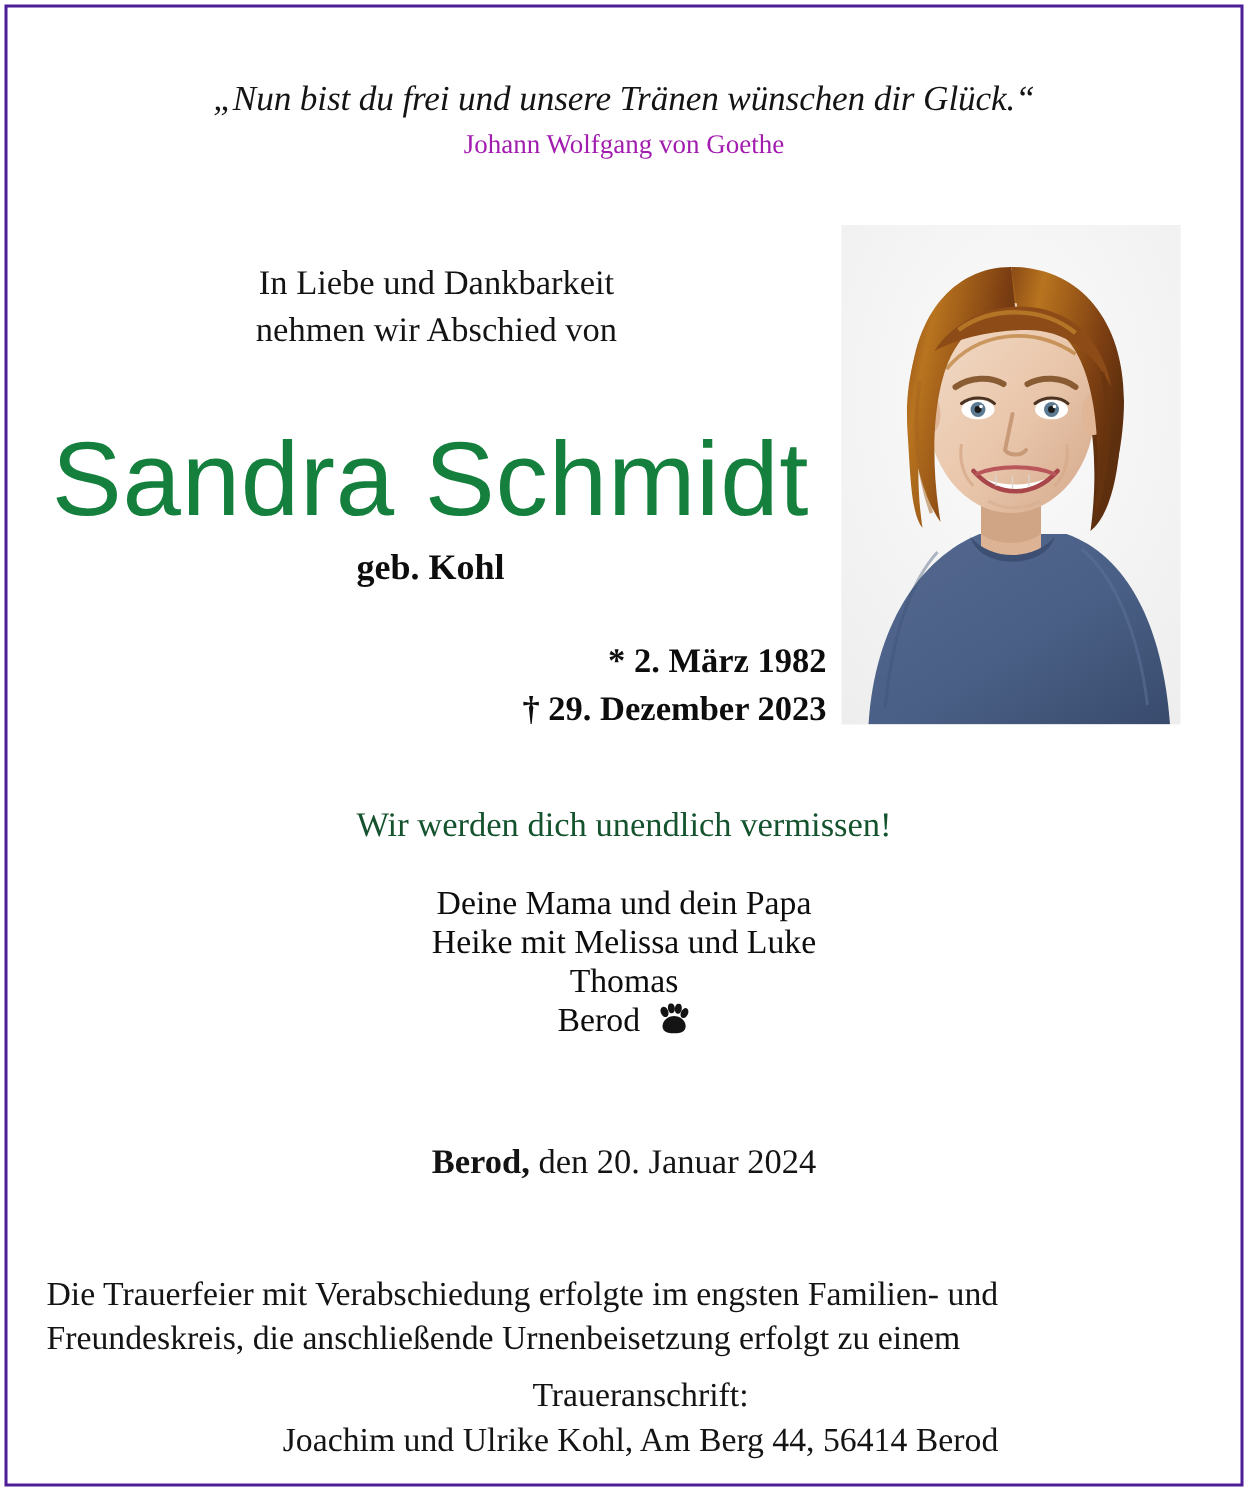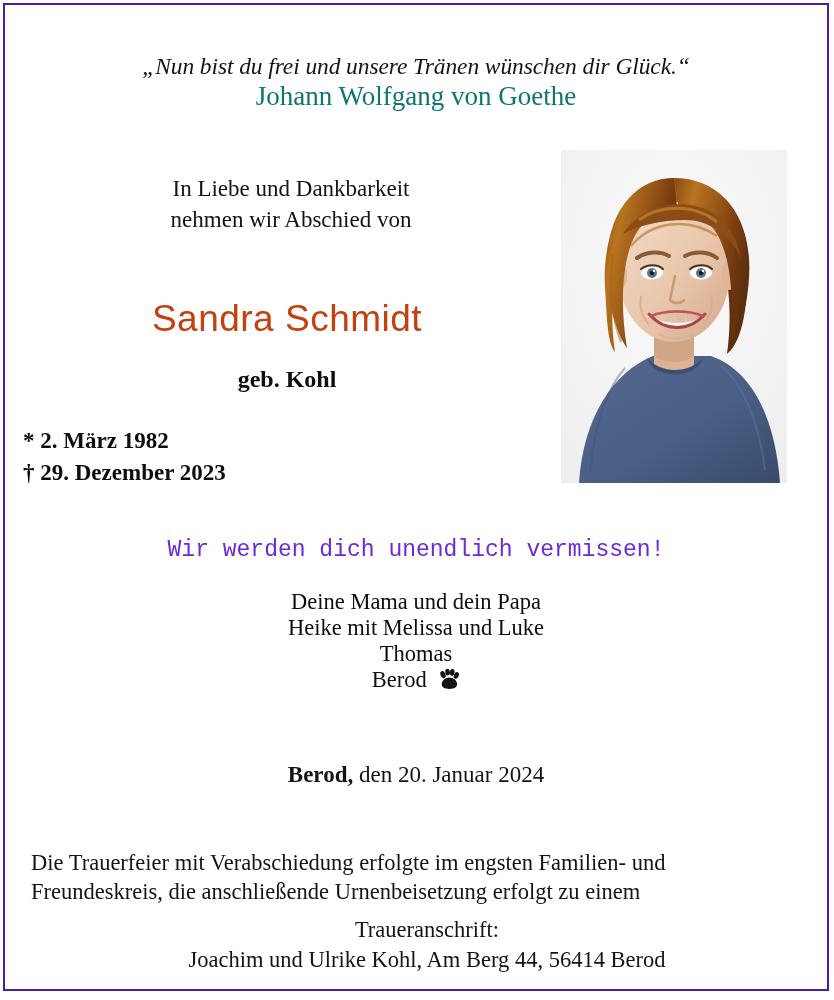--- a/index.html
+++ b/index.html
@@ -38,23 +38,23 @@
   .quote-line {
     font-family: "Liberation Serif", serif;
     font-style: italic;
     font-size: 23.5px;
     line-height: 30px;
     letter-spacing: -0.1px;
     color: #141414;
   }
   .quote-author {
     font-family: "Liberation Serif", serif;
-    font-size: 27px;
+    font-size: 18px;
     line-height: 31px;
-    color: #0f766e;
+    color: #a21caf;
   }
 
   
   .intro-block {
     position: absolute;
     left: 26px;
     top: 168px;
     width: 520px;
     text-align: center;
   }
@@ -69,41 +69,41 @@
   .name-block {
     position: absolute;
     left: 18px;
     top: 284px;
     width: 528px;
     text-align: center;
   }
   .deceased-name {
     font-family: "Liberation Sans", sans-serif;
     font-weight: 300;
-    font-size: 37px;
+    font-size: 70px;
     line-height: 60px;
     letter-spacing: 0.5px;
-    color: #c2410c;
+    color: #15803d;
   }
   .maiden-name {
     margin-top: 17px;
     font-family: "Liberation Serif", serif;
     font-weight: bold;
     font-size: 24px;
     line-height: 26px;
     color: #0d0d0d;
   }
 
   
   .dates-block {
     position: absolute;
     left: 18px;
     top: 420px;
     width: 528px;
-    text-align: left;
+    text-align: right;
   }
   .date-line {
     font-family: "Liberation Serif", serif;
     font-weight: bold;
     font-size: 23px;
     line-height: 32px;
     color: #0d0d0d;
   }
 
   
@@ -124,24 +124,24 @@
 
   
   .farewell-block {
     position: absolute;
     left: 0;
     top: 530px;
     width: 100%;
     text-align: center;
   }
   .farewell-line {
-    font-family: Liberation Mono, monospace;
+    font-family: Liberation Serif, serif;
     font-size: 23px;
     line-height: 30px;
-    color: #6d28d9;
+    color: #14532d;
   }
 
   
   .survivors-block {
     position: absolute;
     left: 0;
     top: 584px;
     width: 100%;
     text-align: center;
   }

